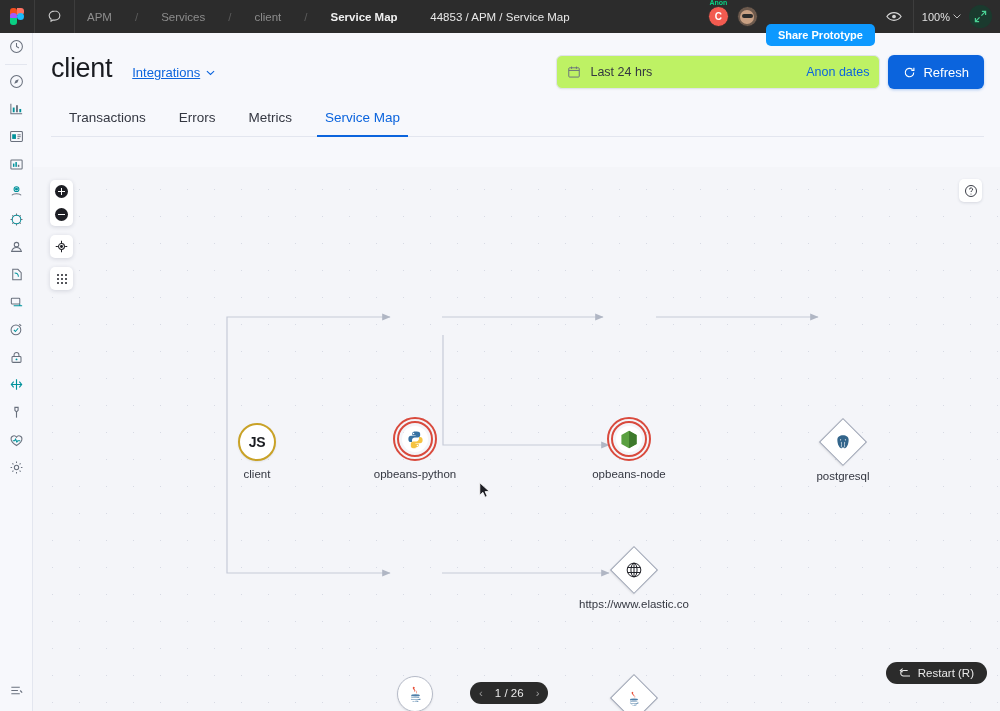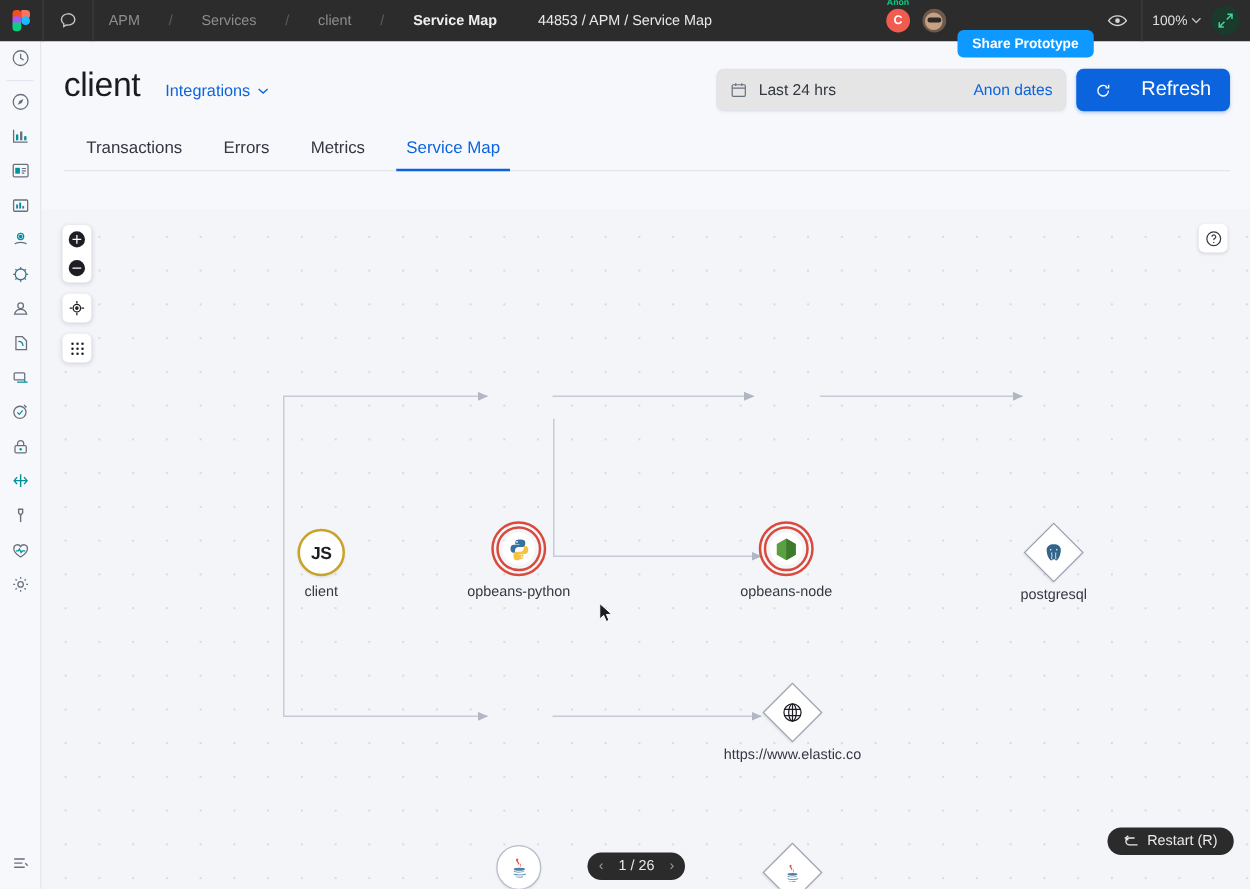--- a/index.html
+++ b/index.html
@@ -102,37 +102,37 @@
   
   .page {
     position:absolute; top:33px; left:33px; width:967px; height:678px;
     background:#f7f8fc;
   }
   .hdr { padding:20px 16px 0 18px; position:relative; }
   .hdr-row { display:flex; align-items:baseline; }
   .title { font-size:27px; font-weight:300; color:#1a1c21; letter-spacing:-0.3px; }
   .integrations {
     margin-left:20px; color:#0b64dd; font-size:13px;
-    display:flex; align-items:center; gap:6px; cursor:pointer; font-weight:400;
+    display:flex; align-items:center; gap:6px; cursor:pointer; font-weight:400;text-decoration:underline;
   }
   .datectrl {
     position:absolute; right:16px; top:22px; display:flex; align-items:center; gap:8px;
   }
   .datepick {
-    display:flex; align-items:center; background:#e5e5e5;
+    display:flex; align-items:center; background:#bef264;
     border:1px solid #e0e3eb; border-radius:6px; height:34px;
-    width:280px; padding:0 10px; font-size:12.5px; color:#343741;
+    width:324px; padding:0 10px; font-size:12.5px; color:#343741;
     box-shadow:0 1px 2px rgba(0,0,0,.04);
   }
   .datepick .cal { margin-right:9px; display:flex; align-items:center;}
   .showdates { margin-left:auto; color:#0b64dd; font-size:12.5px; cursor:pointer;}
   .refresh {
     background:#0b64dd; color:#fff; border:none; border-radius:6px;
-    height:34px; padding:0 15px; font-size:16px; font-weight:500;
-    display:flex; align-items:center; gap:24px; cursor:pointer;
+    height:34px; padding:0 15px; font-size:13px; font-weight:500;
+    display:flex; align-items:center; gap:7px; cursor:pointer;
     font-family:"Liberation Sans",sans-serif;
     box-shadow:0 1px 3px rgba(11,100,221,.3);
   }
 
   
   .tabs {
     display:flex; gap:0; margin-top:26px; padding-left:10px;
     border-bottom:1px solid #e3e6ef;
   }
   .tab {

